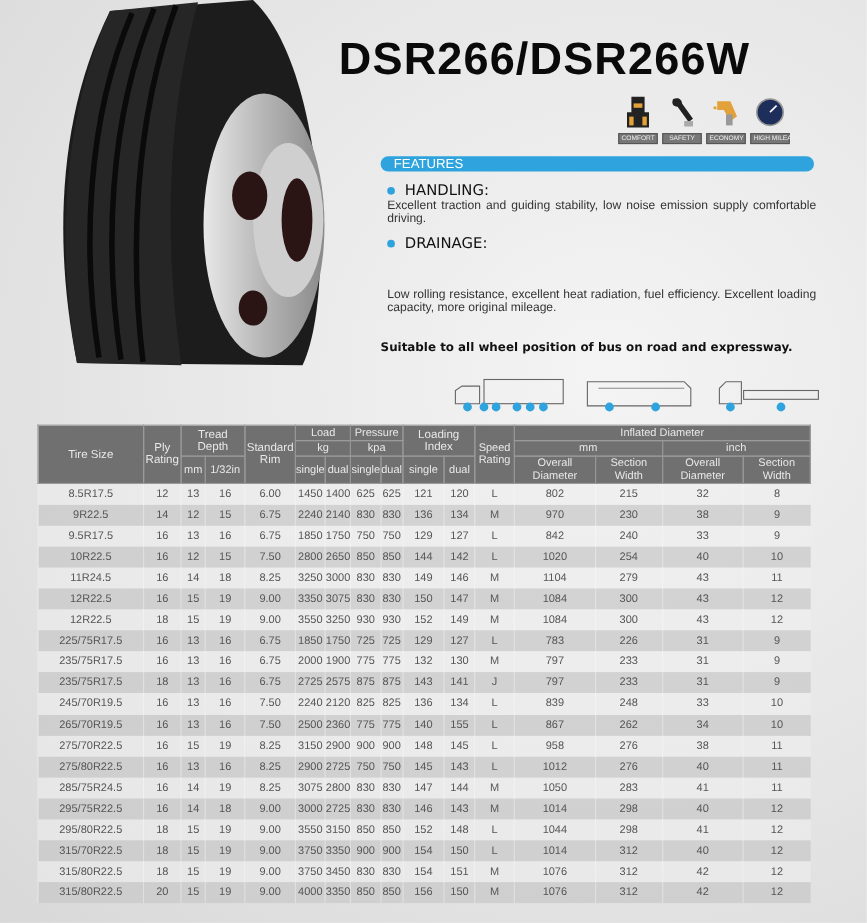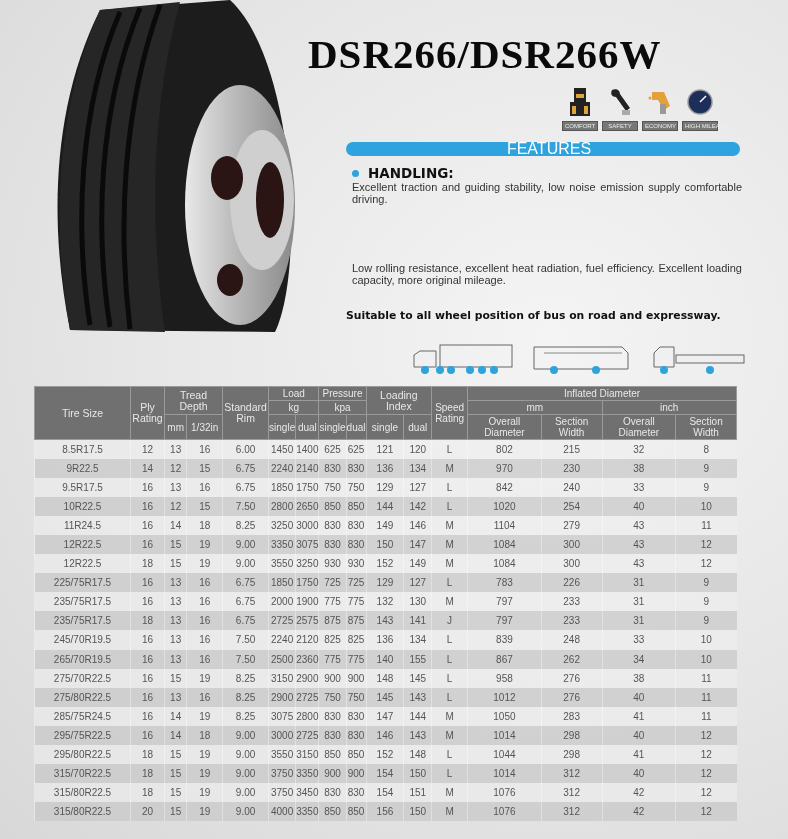--- a/index.html
+++ b/index.html
@@ -5,39 +5,39 @@
   * { box-sizing: border-box; margin: 0; padding: 0; }
   html, body { width: 788px; height: 839px; overflow: hidden; }
   body {
     font-family: "Liberation Sans", sans-serif;
     background: radial-gradient(ellipse at 70% 40%, #f4f4f4 0%, #e6e6e6 55%, #d8d8d8 100%);
     position: relative;
   }
   .tire-wrap { position: absolute; left: 30px; top: 0; width: 270px; height: 335px; }
   .title {
     position: absolute; left: 308px; top: 30px;
-    font-family: Liberation Serif, serif; font-weight: bold;
+    font-family: Liberation Sans, sans-serif; font-weight: bold;
     font-size: 41px; letter-spacing: 1px; color: #0a0a0a;
   }
   .icons { position: absolute; left: 562px; top: 84px; display: flex; gap: 4px; }
   .feat-icon { width: 36px; display: flex; flex-direction: column; align-items: center; }
   .feat-icon svg { width: 28px; height: 36px; }
   .feat-icon .lbl {
     margin-top: 1px; background: #777; color: #eee; font-size: 6px;
     padding: 1px 2px; border: 1px solid #555; white-space: nowrap; width: 36px; text-align: center;
   }
   .features-bar {
     position: absolute; left: 346px; top: 142px; width: 394px; height: 14px;
-    background: #2ea3dd; border-radius: 7px; color: #fff; font-size: 16px;
-    line-height: 14px; padding-left: 12px; text-align: center;
+    background: #2ea3dd; border-radius: 7px; color: #fff; font-size: 12px;
+    line-height: 14px; padding-left: 12px;
   }
   .feature { position: absolute; left: 352px; width: 390px; }
   .feature .head { display: flex; align-items: center; }
   .feature .dot { width: 7px; height: 7px; border-radius: 50%; background: #2ea3dd; margin-right: 9px; }
-  .feature .name { font-family: "DejaVu Sans", sans-serif; font-weight: bold; font-size: 13.5px; color: #111; }
+  .feature .name { font-family: "DejaVu Sans", sans-serif; font-weight: normal; font-size: 13.5px; color: #111; }
   .feature .desc { font-size: 11px; line-height: 12px; color: #333; text-align: justify; }
   .suitable {
     position: absolute; left: 346px; top: 309px; font-family: "DejaVu Sans", sans-serif;
     font-weight: bold; font-size: 10.8px; color: #111;
   }
   .vehicles { position: absolute; left: 410px; top: 343px; display: flex; gap: 18px; }
   table.spec {
     position: absolute; left: 34px; top: 386px; width: 703px;
     border-collapse: collapse; font-size: 10px; color: #555; text-align: center;
   }
@@ -116,20 +116,24 @@
 <div class="features-bar">FEATURES</div>
 
 <div class="feature" style="top:165px">
   <div class="head">
       <span class="dot"></span>
       <span class="name">HANDLING:</span>
     </div>
   <div class="desc">Excellent traction and guiding stability, low noise emission supply comfortable driving.</div>
 </div>
 <div class="feature" style="top:213px">
+  <div class="head">
+      <span class="dot"></span>
+      <span class="name">DRAINAGE:</span>
+    </div>
 </div>
 <div class="feature" style="top:262px">
   <div class="desc">Low rolling resistance, excellent heat radiation, fuel efficiency. Excellent loading capacity, more original mileage.</div>
 </div>
 
 <div class="suitable">Suitable to all wheel position of bus on road and expressway.</div>
 
 <div class="vehicles">
   <svg width="104" height="34" viewBox="0 0 104 34">
     <rect x="30" y="2" width="72" height="22" fill="none" stroke="#666"></rect>

